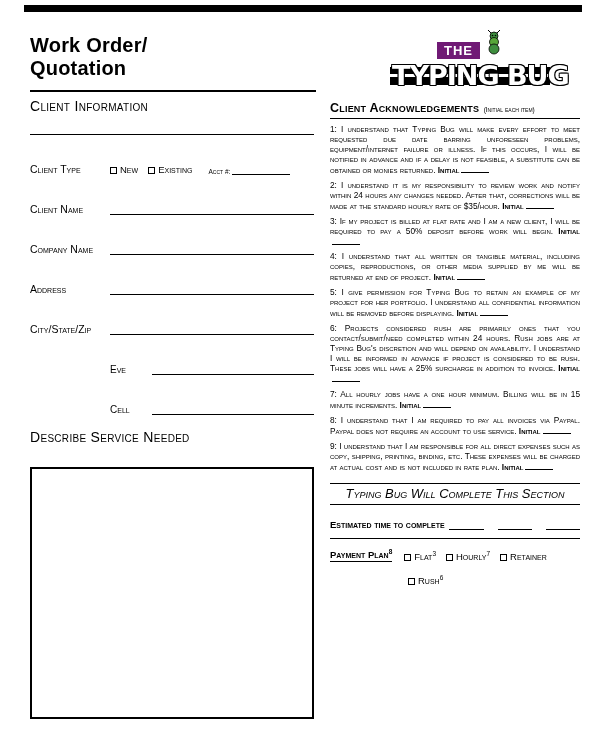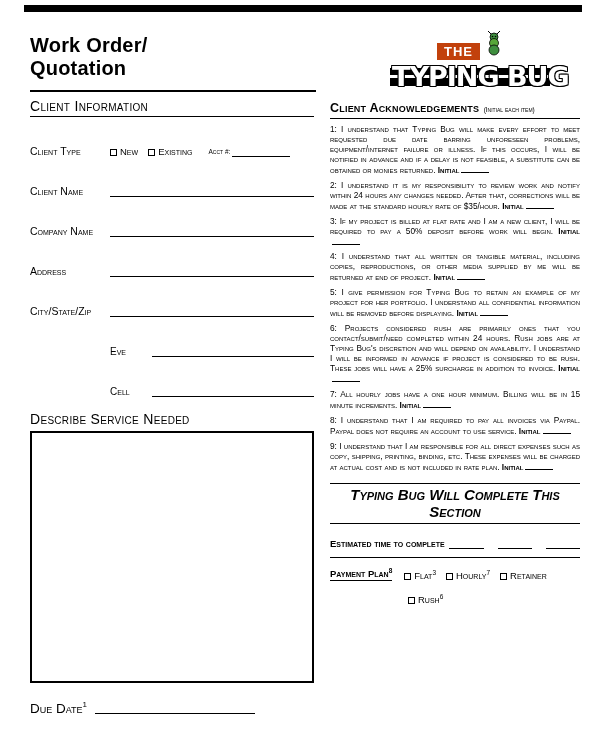--- a/index.html
+++ b/index.html
@@ -2,42 +2,42 @@
 <html><head>
 <meta charset="utf-8">
 <style>
   * { margin:0; padding:0; box-sizing:border-box; }
   html,body { background:#fff; }
   body { width:600px; height:730px; font-family:"Liberation Sans", sans-serif; color:#000; overflow:hidden; }
   .page { width:600px; height:730px; padding:5px 20px 0 30px; position:relative; }
   .top-bar { height:7px; background:#000; margin:0 -2px 14px -6px; }
 
   
-  .header { display:flex; justify-content:space-between; align-items:flex-end; margin-bottom:6px; }
+  .header { display:flex; justify-content:space-between; align-items:center; margin-bottom:6px; }
   .title { width:286px; border-bottom:2px solid #000; padding:8px 0 10px 0; }
   .title div { font-size:20px; font-weight:bold; line-height:1.15; letter-spacing:0.2px; }
 
   
   .logo { width:160px; margin-right:30px; text-align:center; margin-top:2px; }
   .logo-top { display:flex; justify-content:center; align-items:flex-end; gap:5px; margin-bottom:1px; }
-  .logo-the { background:#c2410c; color:#fff; font-weight:bold; font-size:13px; padding:1px 7px; letter-spacing:1px; }
+  .logo-the { background:#701a75; color:#fff; font-weight:bold; font-size:13px; padding:1px 7px; letter-spacing:1px; }
   .logo-name { font-family:"DejaVu Sans", sans-serif; font-weight:900; font-size:27px; letter-spacing:-1px; color:#fff;
     text-shadow:-1px -1px 0 #000, 1px -1px 0 #000, -1px 1px 0 #000, 1px 1px 0 #000, 0 -1px 0 #000, 0 1px 0 #000;
     background:linear-gradient(to bottom, transparent 0 22%, #000 22% 44%, transparent 44% 56%, #000 56% 82%, transparent 82%);
     padding:0 2px; white-space:nowrap; }
 
   
   .columns { display:flex; gap:16px; }
   .col-left { width:284px; flex:none; }
   .col-right { flex:1; }
 
-  .sec-heading { font-variant:small-caps; font-size:14px; letter-spacing:0.3px; border-bottom:1.5px solid #000; padding-bottom:2px; margin-bottom:8px; }
-
-  
-  .frow { display:flex; align-items:center; font-size:10px; margin-bottom:11px;margin-top:28px; }
+  .sec-heading { font-variant:small-caps; font-size:14px; letter-spacing:0.3px; border-bottom:1.5px solid #000; padding-bottom:20px; margin-bottom:8px; }
+
+  
+  .frow { display:flex; align-items:flex-end; font-size:10px; margin-bottom:11px;margin-top:28px; }
   .flabel { width:80px; flex:none; font-variant:small-caps; font-size:10.5px; }
   .sublabel { width:42px; flex:none; font-variant:small-caps; font-size:10px; }
   .fline { flex:1; border-bottom:1px solid #000; height:12px; }
   .fline.short { flex:none; width:58px; }
   .cb { width:7px; height:7px; border:1px solid #000; display:inline-block; margin-right:3px; vertical-align:-1px; background:#fff; }
   .cb-opt { font-variant:small-caps; font-size:9.5px; margin-right:10px; white-space:nowrap; }
   .acct { font-size:6.5px; font-variant:small-caps; margin:0 2px 0 6px; }
 
   .service-box { border:2px solid #000; height:252px; margin-top:2px; }
   .due-row { display:flex; margin-top:17px; }
@@ -48,21 +48,21 @@
 
   
   .ack-head { border-bottom:1.5px solid #000; padding-bottom:2px; margin-bottom:6px; white-space:nowrap; }
   .ack-head .main { font-variant:small-caps; font-size:12.5px; letter-spacing:0.2px;font-weight:bold; }
   .ack-head .sub { font-variant:small-caps; font-size:6.5px; }
   .ack-item { font-variant:small-caps; font-size:8.3px; line-height:1.2; text-align:justify; margin-bottom:5px; }
   .ack-item b { font-size:8.3px; }
   .init-line { display:inline-block; width:28px; border-bottom:1px solid #000; height:8px; margin-left:2px; }
 
   
-  .complete-bar { border-top:1.5px solid #000; border-bottom:1.5px solid #000; text-align:center; font-style:italic; font-variant:small-caps; font-size:15px; padding:2px 0 3px 0; margin:10px 0 14px 0; font-weight:bold; }
+  .complete-bar { border-top:1.5px solid #000; border-bottom:1.5px solid #000; text-align:center; font-style:italic; font-variant:small-caps; font-size:13px; padding:2px 0 3px 0; margin:10px 0 14px 0; font-weight:normal; }
   .est-row { display:flex; align-items:flex-end; font-variant:small-caps; font-size:9.5px; font-weight:bold; margin-bottom:4px; }
   .est-line { flex:1; border-bottom:1px solid #000; height:10px; margin-left:4px; }
   .est-short { flex:none; width:34px; border-bottom:1px solid #000; height:10px; margin-left:14px; }
   .rule { border-bottom:1px solid #000; height:1px; margin:8px 0 9px 0; }
   .pay-row { display:flex; align-items:flex-end; font-size:9.5px; }
   .pay-label { font-variant:small-caps; font-weight:bold; border-bottom:1px solid #000; padding-bottom:1px; margin-right:12px; white-space:nowrap; }
   .pay-label sup, .cb-opt sup { font-size:6.5px; }
   .rush-row { margin-top:8px; padding-left:78px; }
 </style>
 </head>

